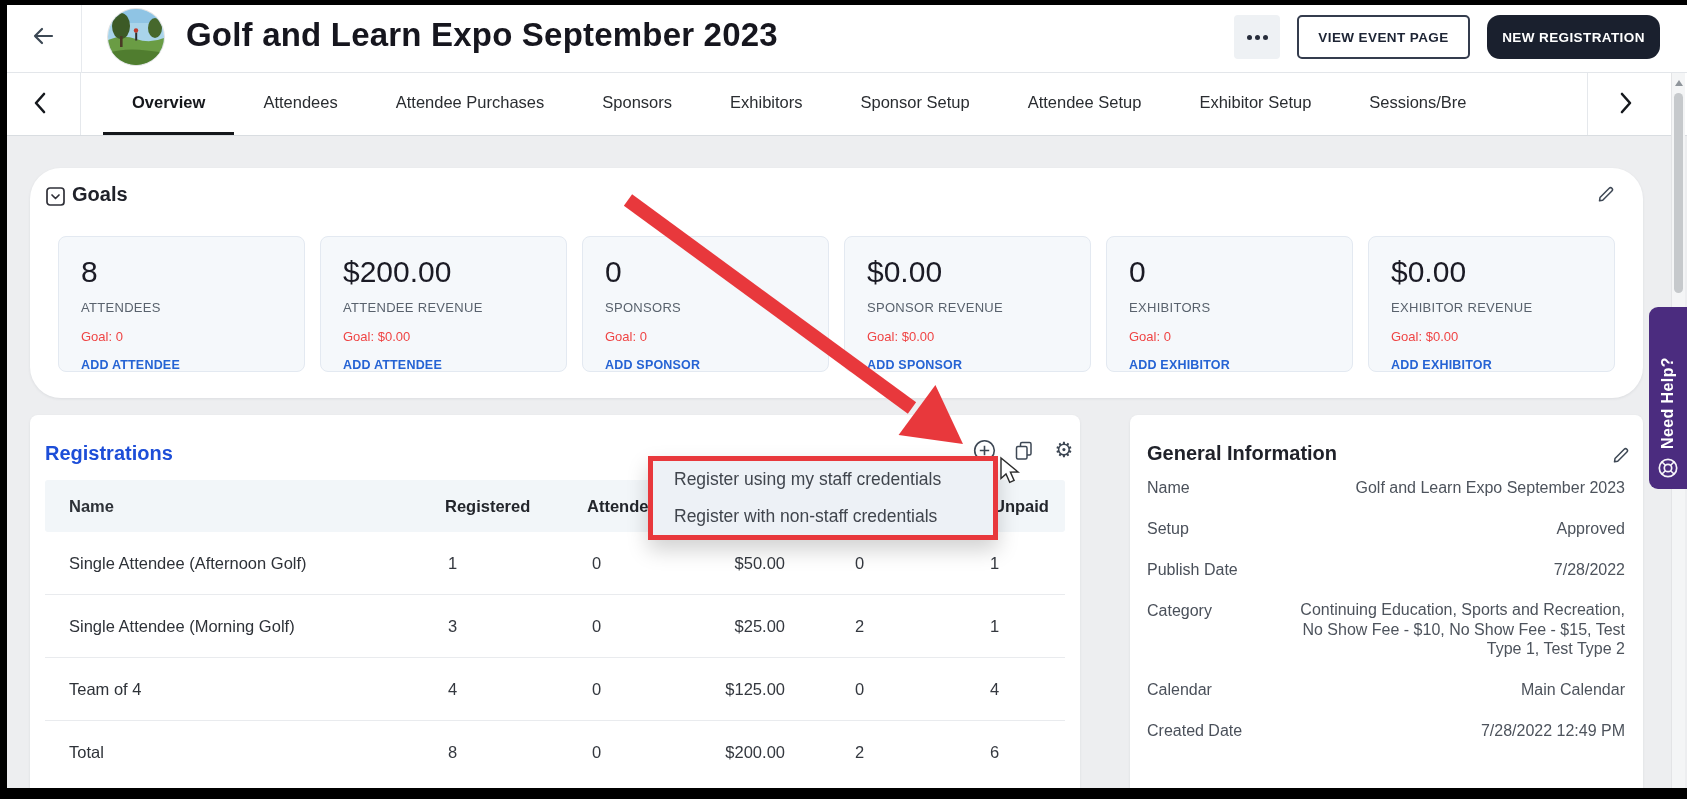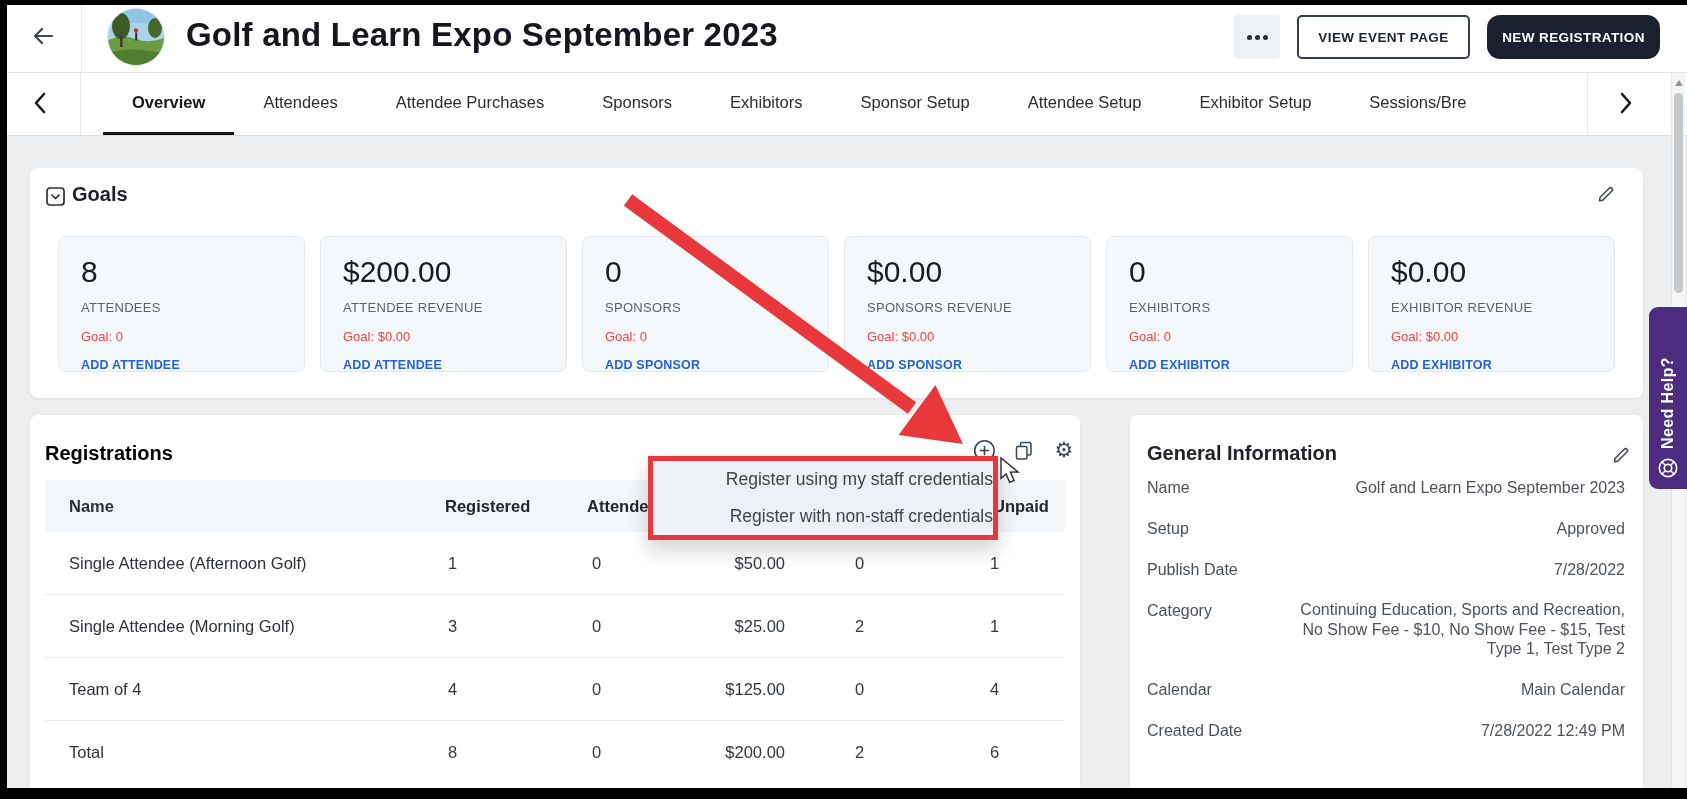--- a/index.html
+++ b/index.html
@@ -29,34 +29,34 @@
   .tab-scroll-left { position:absolute; left:0; top:0; width:81px; height:62px; background:#fff; border:none; border-right:1px solid #e5e8ec; cursor:pointer; }
   .tabs-viewport { position:absolute; left:82px; top:0; width:1505px; height:62px; overflow:hidden; }
   .tabs { display:flex; height:63px; padding-left:21px; white-space:nowrap; }
   .tab { display:flex; align-items:center; padding:0 29px; font-size:16.5px; color:#2a2d31; border-bottom:4px solid transparent; cursor:pointer; }
   .tab.active { font-weight:700; color:#15171b; border-bottom-color:#15171b; }
   .tabbar-vdiv { position:absolute; left:1587px; top:0; width:1px; height:62px; background:#e5e8ec; }
   .tab-scroll-right { position:absolute; left:1588px; top:0; width:76px; height:62px; background:#fff; border:none; cursor:pointer; }
 
   
   .panel { position:absolute; background:#fff; border-radius:8px; box-shadow:0 1px 3px rgba(25,35,55,.08); }
-  .goals-panel { left:30px; top:168px; width:1613px; height:230px; }
+  .goals-panel { left:30px; top:168px; width:1613px; height:230px;border-radius:31px; }
   .collapse-btn { position:absolute; left:16px; top:19px; width:19px; height:19px; background:none; border:none; cursor:pointer; }
   .goals-title { position:absolute; left:42px; top:15px; font-size:20px; font-weight:700; color:#20222a; }
   .pencil-btn { position:absolute; background:none; border:none; cursor:pointer; width:22px; height:22px; }
   .goals-pencil { right:26px; top:16px; }
   .goal-cards { position:absolute; left:28px; top:68px; display:flex; gap:15px; }
   .goal-card { width:247px; height:136px; background:#f5f8fb; border:1px solid #e3e9f1; border-radius:8px; padding:19px 16px 0 22px; }
   .gc-value { font-size:30px; color:#1b1b25; line-height:32px; }
   .gc-label { margin-top:12px; font-size:13px; color:#59626d; letter-spacing:.3px; }
   .gc-goal { margin-top:14px; font-size:13px; color:#ef4444; }
   .gc-action { display:block; margin-top:14px; font-size:12.5px; font-weight:700; letter-spacing:.2px; color:#2563d4; text-decoration:none; cursor:pointer; }
 
   .reg-panel { left:30px; top:415px; width:1050px; height:373px; border-radius:8px 8px 0 0; }
-  .reg-title { position:absolute; left:15px; top:27px; font-size:20px; font-weight:700; color:#000000; }
+  .reg-title { position:absolute; left:15px; top:27px; font-size:20px; font-weight:700; color:#1d4ed8; }
   .reg-icons { position:absolute; left:942px; top:23px; display:flex; gap:16px; }
   .icon-btn { width:24px; height:24px; background:none; border:none; cursor:pointer; display:flex; align-items:center; justify-content:center; }
   .gear-glyph { font-size:21px; color:#3d4754; line-height:22px; }
 
   .reg-table { position:absolute; left:15px; top:65px; width:1020px; }
   .tr { display:grid; grid-template-columns:400px 130px 135px 110px 95px 1fr; align-items:center; }
   .tr.head { height:52px; background:#f2f6f9; border-radius:3px; font-size:16.5px; font-weight:700; color:#23262c; }
   .tr.body { height:63px; border-bottom:1px solid #e9ebee; font-size:16.5px; color:#34383f; }
   .tr.body:last-child { border-bottom:none; }
   .c-name { padding-left:24px; color:#2e3238; }
@@ -69,21 +69,21 @@
   .gi-panel { left:1130px; top:415px; width:513px; height:373px; border-radius:8px 8px 0 0; }
   .gi-title { position:absolute; left:17px; top:27px; font-size:20px; font-weight:700; color:#20222a; }
   .gi-pencil { left:480px; top:30px; }
   .gi-rows { position:absolute; left:17px; top:62px; width:478px; }
   .gi-row { display:flex; justify-content:space-between; align-items:flex-start; margin-bottom:20px; }
   .gi-label { font-size:16px; color:#4a505a; line-height:21px; }
   .gi-value { font-size:16px; color:#4d535c; text-align:right; line-height:21px; }
   .gi-value.wrap { max-width:348px; line-height:19.5px; }
 
   
-  .register-menu { position:absolute; left:648px; top:456px; width:350px; border:5px solid #e8383c; background:#edf1f6; box-shadow:0 10px 20px rgba(0,0,0,.18); z-index:30;text-align:right; }
+  .register-menu { position:absolute; left:648px; top:456px; width:350px; border:5px solid #e8383c; background:#edf1f6; box-shadow:0 10px 20px rgba(0,0,0,.18); z-index:30; }
   .menu-item { height:37px; line-height:37px; padding-left:21px; font-size:17.5px; color:#40454d; cursor:pointer; white-space:nowrap; }
 
   .annot { position:absolute; left:0; top:0; z-index:40; pointer-events:none; }
 
   
   .need-help { position:absolute; left:1649px; top:307px; width:38px; height:182px; background:#4b2c7f; border-radius:9px 0 0 9px; z-index:25; display:flex; flex-direction:column; align-items:center; justify-content:flex-end; padding-bottom:9px; gap:7px; cursor:pointer; }
   .nh-label { writing-mode:vertical-rl; transform:rotate(180deg); color:#fff; font-weight:700; font-size:16px; letter-spacing:.4px; white-space:nowrap; }
   .scrollbar { position:absolute; left:1671px; top:73px; width:14px; height:715px; background:#f4f5f6; border-left:1px solid #e3e4e6; z-index:20; }
   .sb-up { position:absolute; left:3px; top:7px; width:0; height:0; border-left:4px solid transparent; border-right:4px solid transparent; border-bottom:6px solid #8f959b; cursor:pointer; }
   .sb-thumb { position:absolute; left:2px; top:20px; width:9px; height:200px; background:#c6c9cc; border-radius:5px; cursor:pointer; }
@@ -179,21 +179,21 @@
         <a class="gc-action">ADD ATTENDEE</a>
       </div>
       <div class="goal-card">
         <div class="gc-value">0</div>
         <div class="gc-label">SPONSORS</div>
         <div class="gc-goal">Goal: 0</div>
         <a class="gc-action">ADD SPONSOR</a>
       </div>
       <div class="goal-card">
         <div class="gc-value">$0.00</div>
-        <div class="gc-label">SPONSORS REVENUE</div>
+        <div class="gc-label">SPONSOR REVENUE</div>
         <div class="gc-goal">Goal: $0.00</div>
         <a class="gc-action">ADD SPONSOR</a>
       </div>
       <div class="goal-card">
         <div class="gc-value">0</div>
         <div class="gc-label">EXHIBITORS</div>
         <div class="gc-goal">Goal: 0</div>
         <a class="gc-action">ADD EXHIBITOR</a>
       </div>
       <div class="goal-card">

